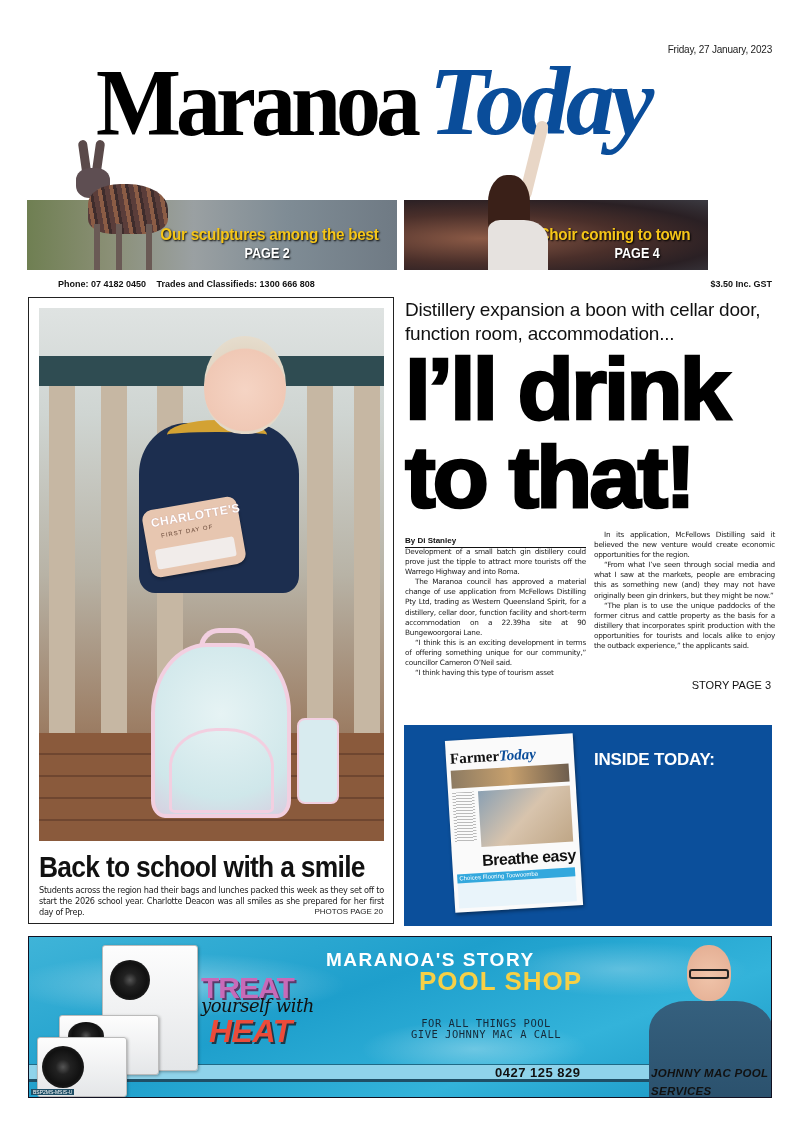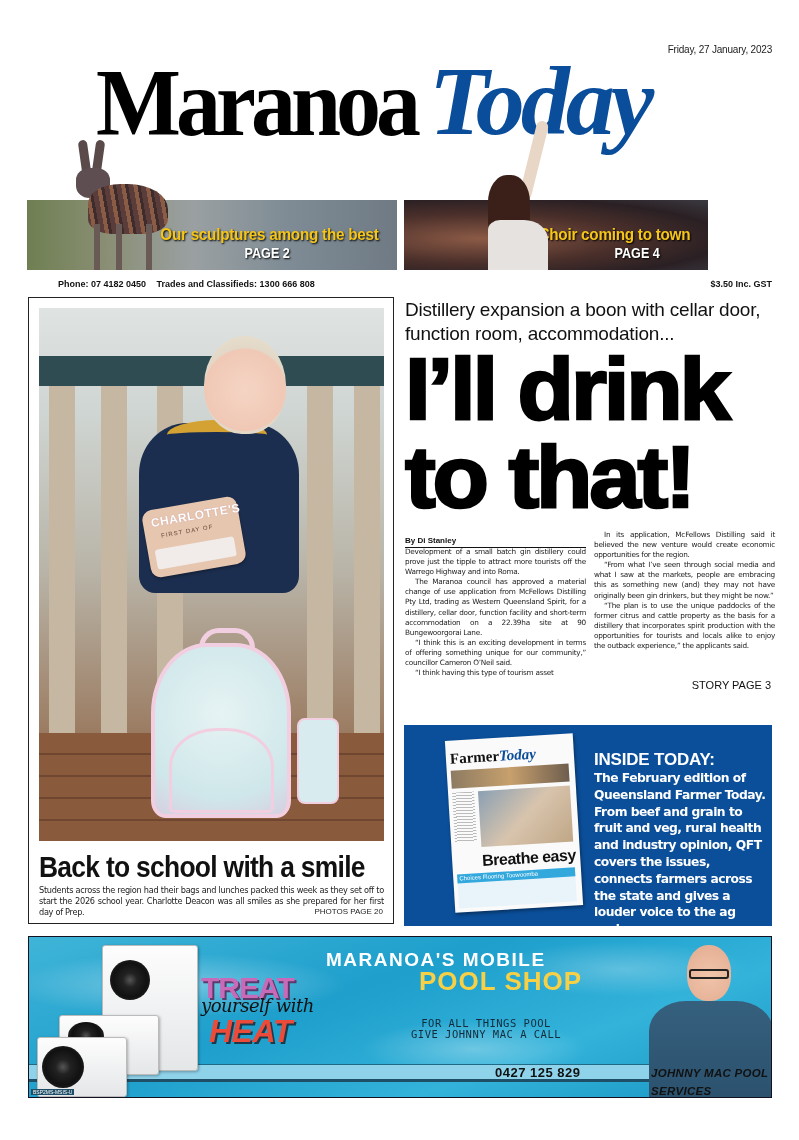--- a/index.html
+++ b/index.html
@@ -215,38 +215,37 @@
     <div class="brand"><span>Farmer</span><i>Today</i></div>
     <div class="photo1"></div>
     <div class="side1"></div>
     <div class="photo2"></div>
     <div class="breathe">Breathe easy</div>
     <div class="choices">
         <div class="choices-bar">Choices Flooring Toowoomba</div>
       </div>
   </div>
   <div class="inside-title">INSIDE TODAY:</div>
-  <div class="inside-body">The February edition of Queensland Farmer Today. From beef and grain to fruit and veg, rural health and industry opinion, QFT covers the issues, connects farmers across the state and gives a louder voice to the ag sector.</div>
 </div>
 
 <div class="ad">
   <div class="stripe"></div>
   <div class="unit unit-1">
       <div class="fan"></div>
     </div>
   <div class="unit unit-2">
       <div class="fan"></div>
     </div>
   <div class="unit unit-3">
       <div class="fan"></div>
     </div>
   <div class="treat">TREAT</div>
   <div class="yourself">yourself with</div>
   <div class="heat">HEAT</div>
-  <div class="ad-title1">MARANOA'S MOBILE</div>
+  <div class="ad-title1">MARANOA'S STORY</div>
   <div class="ad-title2">POOL SHOP</div>
   <div class="ad-tag">
     <div>FOR ALL THINGS POOL</div>
     <div>GIVE JOHNNY MAC A CALL</div>
   </div>
   <div class="man">
     <div class="shirt"></div>
       <div class="face"></div>
       <div class="glasses"></div>
   </div>

